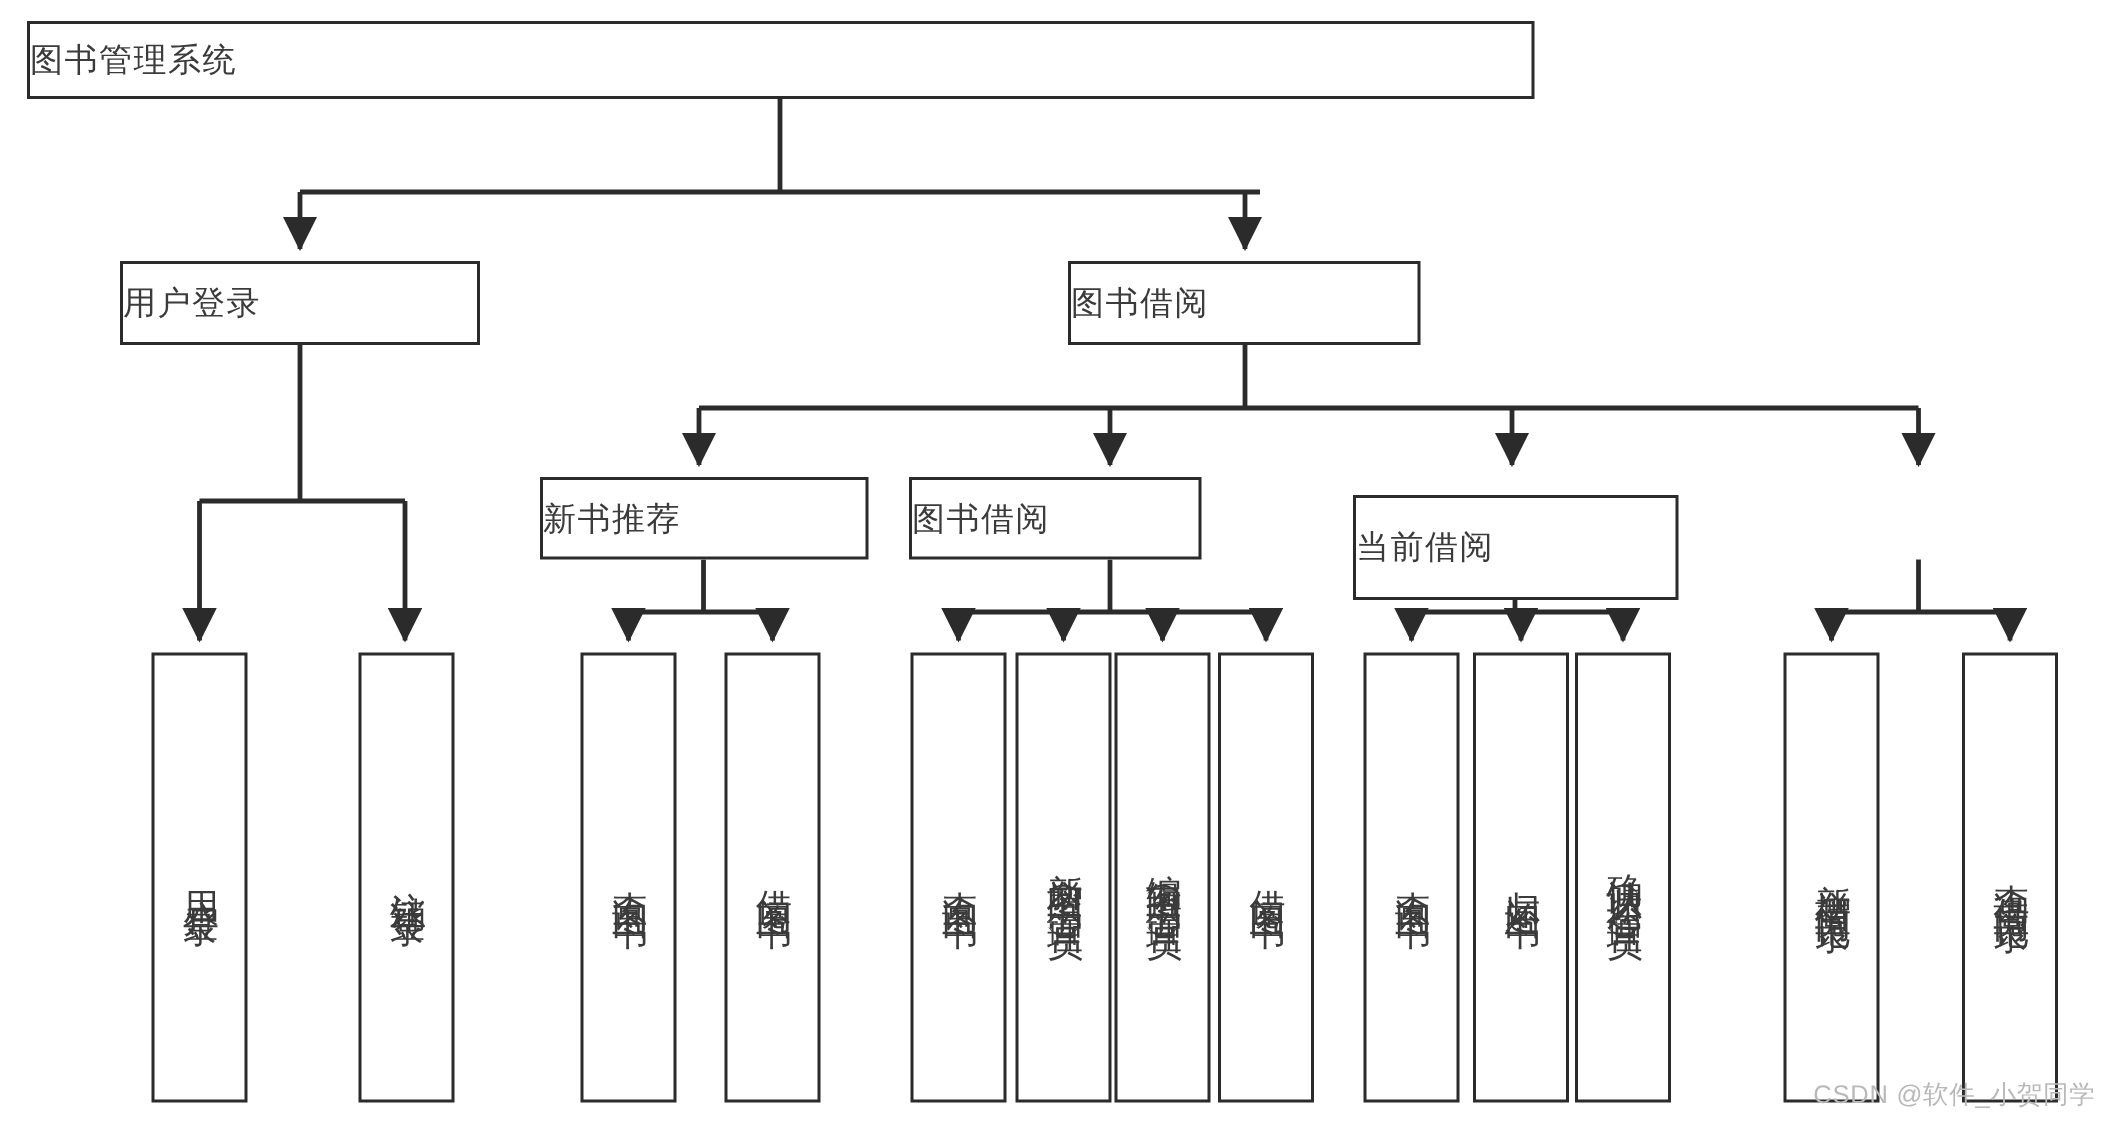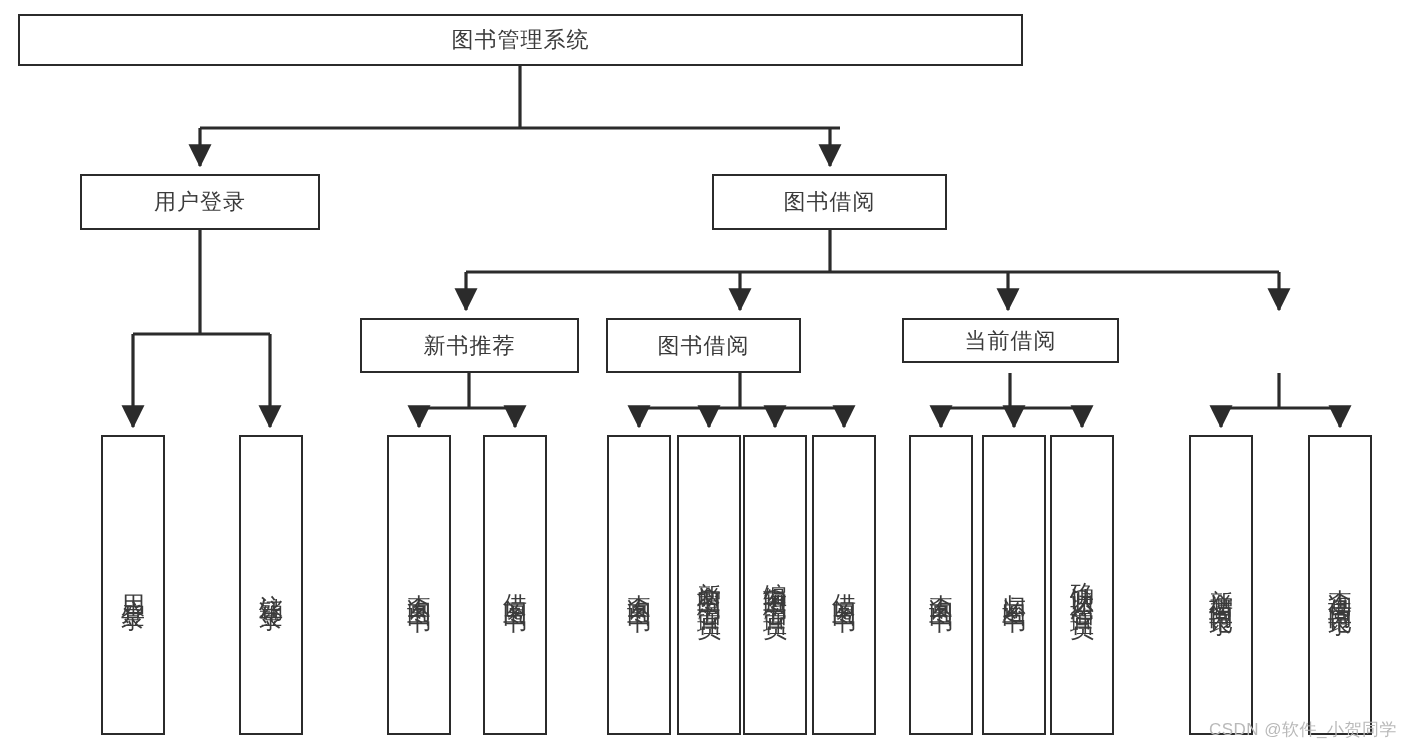--- a/index.html
+++ b/index.html
@@ -28,21 +28,20 @@
     height: 747px;
     pointer-events: none;
   }
   .node {
     position: absolute;
     box-sizing: border-box;
     background: #ffffff;
     border: 2.5px solid #2b2b2b;
     display: flex;
     align-items: center;
-    justify-content: center;
     color: #3a3a3a;
   }
   .node .label {
     font-size: 22px;
     line-height: 1.15;
     letter-spacing: 1px;
     white-space: nowrap;
     color: #3b3b3b;
   }
   .node.vertical {
@@ -135,21 +134,21 @@
   <div class="node" style="left:712px; top:174px; width:235px; height:56px;">
     <span class="label">图书借阅</span>
   </div>
 
   <div class="node" style="left:360px; top:318px; width:219px; height:55px;">
     <span class="label">新书推荐</span>
   </div>
   <div class="node" style="left:606px; top:318px; width:195px; height:55px;">
     <span class="label">图书借阅</span>
   </div>
-  <div class="node" style="left:902px; top:318px; width:217px; height:45px;">
+  <div class="node" style="left:902px; top:330px; width:217px; height:70px;">
     <span class="label">当前借阅</span>
   </div>
 
   <div class="node vertical" style="left:101px; top:435px; width:64px; height:300px;">
     <span class="label">用户登录</span>
   </div>
   <div class="node vertical" style="left:239px; top:435px; width:64px; height:300px;">
     <span class="label">注销登录</span>
   </div>
   <div class="node vertical" style="left:387px; top:435px; width:64px; height:300px;">

